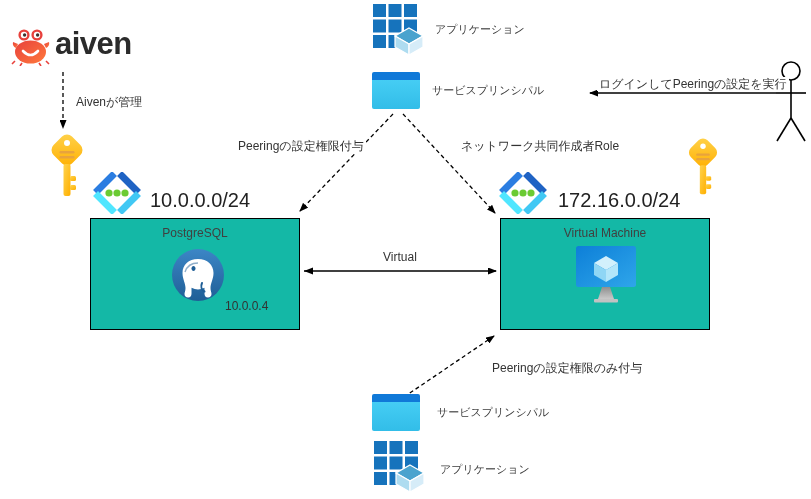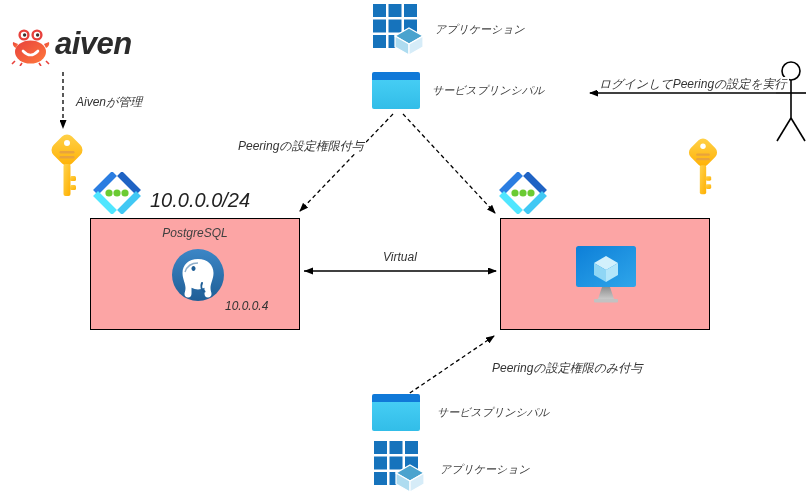--- a/index.html
+++ b/index.html
@@ -1,22 +1,22 @@
 <!DOCTYPE html>
 <html><head>
 <meta charset="utf-8">
 <style>
   html,body{margin:0;padding:0;background:#fff;}
   #canvas{position:relative;width:811px;height:499px;background:#fff;overflow:hidden;
-          font-family:"Liberation Sans","DejaVu Sans",sans-serif;font-style:italic;}
+          font-family:"Liberation Sans","DejaVu Sans",sans-serif;}
   .abs{position:absolute;}
   .lbl{position:absolute;font-size:12px;color:#333;background:#fff;padding:0 2px;white-space:nowrap;line-height:1.2;}
   .lbl-lg{position:absolute;font-size:11px;color:#3a3a3a;background:#fff;padding:0 2px;white-space:nowrap;}
   .cidr{position:absolute;font-size:20px;color:#222;background:#fff;padding:0 2px;white-space:nowrap;}
-  .node-box{position:absolute;width:210px;height:112px;border:1.5px solid #000;background:#fca5a5;box-sizing:border-box;}
+  .node-box{position:absolute;width:210px;height:112px;border:1.5px solid #000;background:#14b8a6;box-sizing:border-box;}
   .box-title{position:absolute;top:7px;left:0;width:100%;text-align:center;font-size:12px;color:#404040;}
   .aiven-text{position:absolute;left:55px;top:26px;font-size:31px;font-weight:bold;color:#2b2b2b;letter-spacing:-0.5px;}
   .sp-icon{position:absolute;width:48px;height:37px;border-radius:2px;overflow:hidden;}
   .sp-icon .bar{height:8px;background:#1079d8;}
   .sp-icon .body{height:29px;background:linear-gradient(180deg,#45cdf4 0%,#32bde8 100%);}
   svg{display:block;}
 </style>
 </head>
 <body>
 
@@ -103,40 +103,42 @@
 
   <svg class="abs" style="left:498px;top:172px" width="50" height="42" viewBox="0 0 50 42">
     <path d="M20 4 L6 18" stroke="#2b7de1" stroke-width="7" stroke-linecap="square" fill="none"></path>
     <path d="M6 24 L20 38" stroke="#50e6ff" stroke-width="7" stroke-linecap="square" fill="none"></path>
     <path d="M30 4 L44 18" stroke="#1f63c4" stroke-width="7" stroke-linecap="square" fill="none"></path>
     <path d="M44 24 L30 38" stroke="#41c8f4" stroke-width="7" stroke-linecap="square" fill="none"></path>
     <circle cx="17" cy="21" r="3.6" fill="#6bcb33"></circle>
     <circle cx="25" cy="21" r="3.6" fill="#6bcb33"></circle>
     <circle cx="33" cy="21" r="3.6" fill="#6bcb33"></circle>
   </svg>
+  <div class="cidr" style="left:556px;top:189px">172.16.0.0/24</div>
 
   <div class="node-box" style="left:90px;top:218px">
     <div class="box-title">PostgreSQL</div>
     <svg class="abs" style="left:80px;top:29px" width="54" height="54" viewBox="0 0 54 54">
       <defs>
           <linearGradient id="pgb" x1="0" y1="0" x2="0" y2="1">
         <stop offset="0" stop-color="#3c86c6"></stop>
             <stop offset="1" stop-color="#1f5e96"></stop>
           </linearGradient>
         </defs>
       <circle cx="27" cy="27" r="26" fill="url(#pgb)"></circle>
       <path fill="#fff" d="M27 11c-9.5 0-15.5 6-15.5 14 0 6 3 10 3 15 0 3-1 4-1 6s1.4 3.6 3.6 3.6 3.4-1.8 3.4-3.8v-6a14.5 14.5 0 0 0 13 0v6c0 2 1.2 3.8 3.4 3.8s3.6-1.6 3.6-3.6-1-3-1-6c0-5 3-9 3-15 0-8-6-14-15.5-14z"></path>
       <path fill="#1f5e96" d="M24.5 20.5c0 1.4-.9 2.5-2 2.5s-2-1.1-2-2.5.9-2.5 2-2.5 2 1.1 2 2.5z"></path>
       <path d="M31 35c-1.5 3.5-.5 7 2.5 8.5" stroke="#1f5e96" stroke-width="2" fill="none" stroke-linecap="round"></path>
       <path d="M14 24c2-6 7-9 13-9" stroke="#1f5e96" stroke-width="1.4" fill="none" opacity="0.5"></path>
     </svg>
     <div class="lbl" style="left:132px;top:80px;background:transparent">10.0.0.4</div>
   </div>
 
   <div class="node-box" style="left:500px;top:218px">
+    <div class="box-title">Virtual Machine</div>
     <svg class="abs" style="left:73px;top:25px" width="64" height="60" viewBox="0 0 64 60">
       <defs>
         <linearGradient id="vmscr" x1="0" y1="0" x2="1" y2="1">
           <stop offset="0" stop-color="#0d7fd8"></stop>
             <stop offset="1" stop-color="#2fa6ea"></stop>
         </linearGradient>
         <linearGradient id="vmstand" x1="0" y1="0" x2="0" y2="1">
           <stop offset="0" stop-color="#8f8f8f"></stop>
             <stop offset="1" stop-color="#c9c9c9"></stop>
         </linearGradient>
@@ -176,20 +178,21 @@
   <svg class="abs" style="left:765px;top:55px" width="46" height="95" viewBox="0 0 46 95">
     <circle cx="26" cy="16" r="9" fill="#fff" stroke="#000" stroke-width="1.6"></circle>
     <line x1="26" y1="25" x2="26" y2="63" stroke="#000" stroke-width="1.6"></line>
     <line x1="11" y1="38" x2="41" y2="38" stroke="#000" stroke-width="1.6"></line>
     <line x1="26" y1="63" x2="12" y2="86" stroke="#000" stroke-width="1.6"></line>
     <line x1="26" y1="63" x2="40" y2="86" stroke="#000" stroke-width="1.6"></line>
   </svg>
   <div class="lbl" style="left:597px;top:77px">ログインしてPeeringの設定を実行</div>
 
   <div class="lbl" style="left:236px;top:139px">Peeringの設定権限付与</div>
+  <div class="lbl" style="left:459px;top:139px">ネットワーク共同作成者Role</div>
   <div class="lbl" style="left:381px;top:250px">Virtual</div>
   <div class="lbl" style="left:490px;top:361px">Peeringの設定権限のみ付与</div>
 
   <div class="sp-icon" style="left:372px;top:394px">
     <div class="bar"></div>
       <div class="body"></div>
   </div>
   <div class="lbl-lg" style="left:435px;top:405px">サービスプリンシパル</div>
 
   <svg class="abs" style="left:374px;top:441px" width="50" height="51" viewBox="0 0 50 51">

